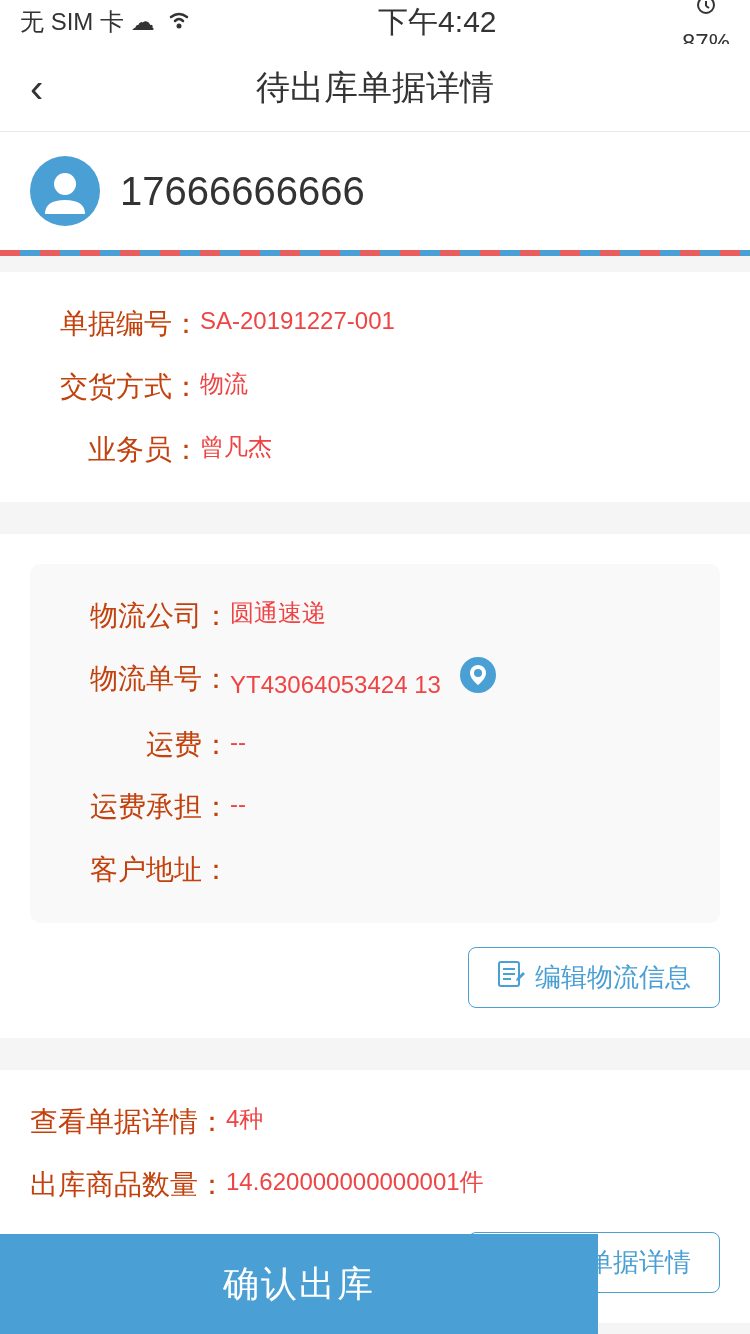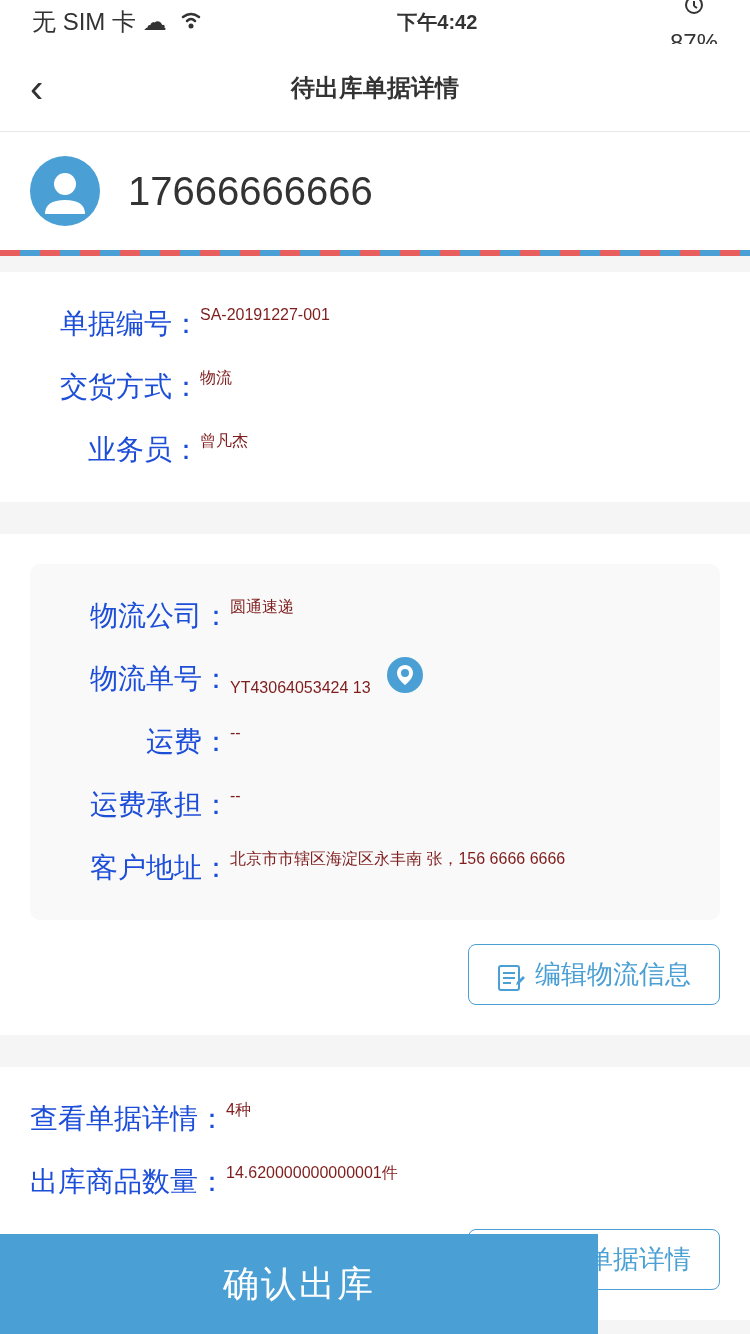--- a/index.html
+++ b/index.html
@@ -15,33 +15,33 @@
       position: relative;
     }
 
     
     .status-bar {
       background: #fff;
       height: 44px;
       display: flex;
       align-items: center;
       justify-content: space-between;
-      padding: 0 32px;
+      padding: 0 20px;
       font-size: 26px;
       font-weight: 500;
     }
     .status-bar-left {
       display: flex;
       align-items: center;
       gap: 10px;
       font-size: 24px;
     }
     .status-bar-center {
-      font-size: 20px;
-      font-weight: 700;
+      font-size: 30px;
+      font-weight: 400;
     }
     .status-bar-right {
       display: flex;
       align-items: center;
       gap: 8px;
       font-size: 24px;
       flex-direction: column;
     }
     .battery-icon {
       display: inline-block;
@@ -86,32 +86,32 @@
     .nav-back {
       font-size: 40px;
       color: #333;
       cursor: pointer;
       line-height: 1;
     }
     .nav-title {
       position: absolute;
       left: 50%;
       transform: translateX(-50%);
-      font-size: 24px;
-      font-weight: 700;
+      font-size: 34px;
+      font-weight: 400;
       color: #333;
     }
 
     
     .user-header {
       background: #fff;
       padding: 24px 30px;
       display: flex;
       align-items: center;
-      gap: 28px;
+      gap: 20px;
       margin-bottom: 0;
     }
     .user-avatar {
       width: 70px;
       height: 70px;
       border-radius: 50%;
       background: #4a9fd4;
       display: flex;
       align-items: center;
       justify-content: center;
@@ -150,29 +150,29 @@
     .info-row {
       display: flex;
       align-items: flex-start;
       margin-bottom: 18px;
       line-height: 1.6;
     }
     .info-row:last-child {
       margin-bottom: 0;
     }
     .info-label {
-      color: #1d4ed8;
+      color: #c2410c;
       font-size: 28px;
       min-width: 170px;
       text-align: right;
       flex-shrink: 0;
     }
     .info-value {
-      color: #7f1d1d;
-      font-size: 16px;
+      color: #ef4444;
+      font-size: 24px;
       flex: 1;
     }
 
     
     .logistics-card {
       background: #f9f9f9;
       border-radius: 10px;
       padding: 30px;
       margin-top: 0;
     }
@@ -185,21 +185,21 @@
       margin-top: 24px;
     }
     .btn-outline {
       border: 1.5px solid #4a9fd4;
       color: #4a9fd4;
       background: #fff;
       border-radius: 8px;
       padding: 12px 28px;
       font-size: 26px;
       display: flex;
-      align-items: flex-end;
+      align-items: flex-start;
       gap: 10px;
       cursor: pointer;
     }
 
     
     .view-details-btn {
       display: flex;
       align-items: center;
       justify-content: flex-end;
       margin-top: 24px;
@@ -331,21 +331,20 @@
       <div class="info-row">
         <span class="info-label">运费：</span>
         <span class="info-value">--</span>
       </div>
       <div class="info-row">
         <span class="info-label">运费承担：</span>
         <span class="info-value">--</span>
       </div>
       <div class="info-row">
         <span class="info-label">客户地址：</span>
-        <span class="info-value">北京市市辖区海淀区永丰南  张，156 6666 6666</span>
       </div>
     </div>
 
     <div class="edit-logistics-btn">
       <button class="btn-outline">
         <svg width="28" height="28" viewBox="0 0 28 28">
           <rect x="2" y="2" width="20" height="24" rx="2" fill="none" stroke="#4a9fd4" stroke-width="2"></rect>
           <line x1="6" y1="9" x2="18" y2="9" stroke="#4a9fd4" stroke-width="2"></line>
           <line x1="6" y1="14" x2="18" y2="14" stroke="#4a9fd4" stroke-width="2"></line>
           <line x1="6" y1="19" x2="14" y2="19" stroke="#4a9fd4" stroke-width="2"></line>

